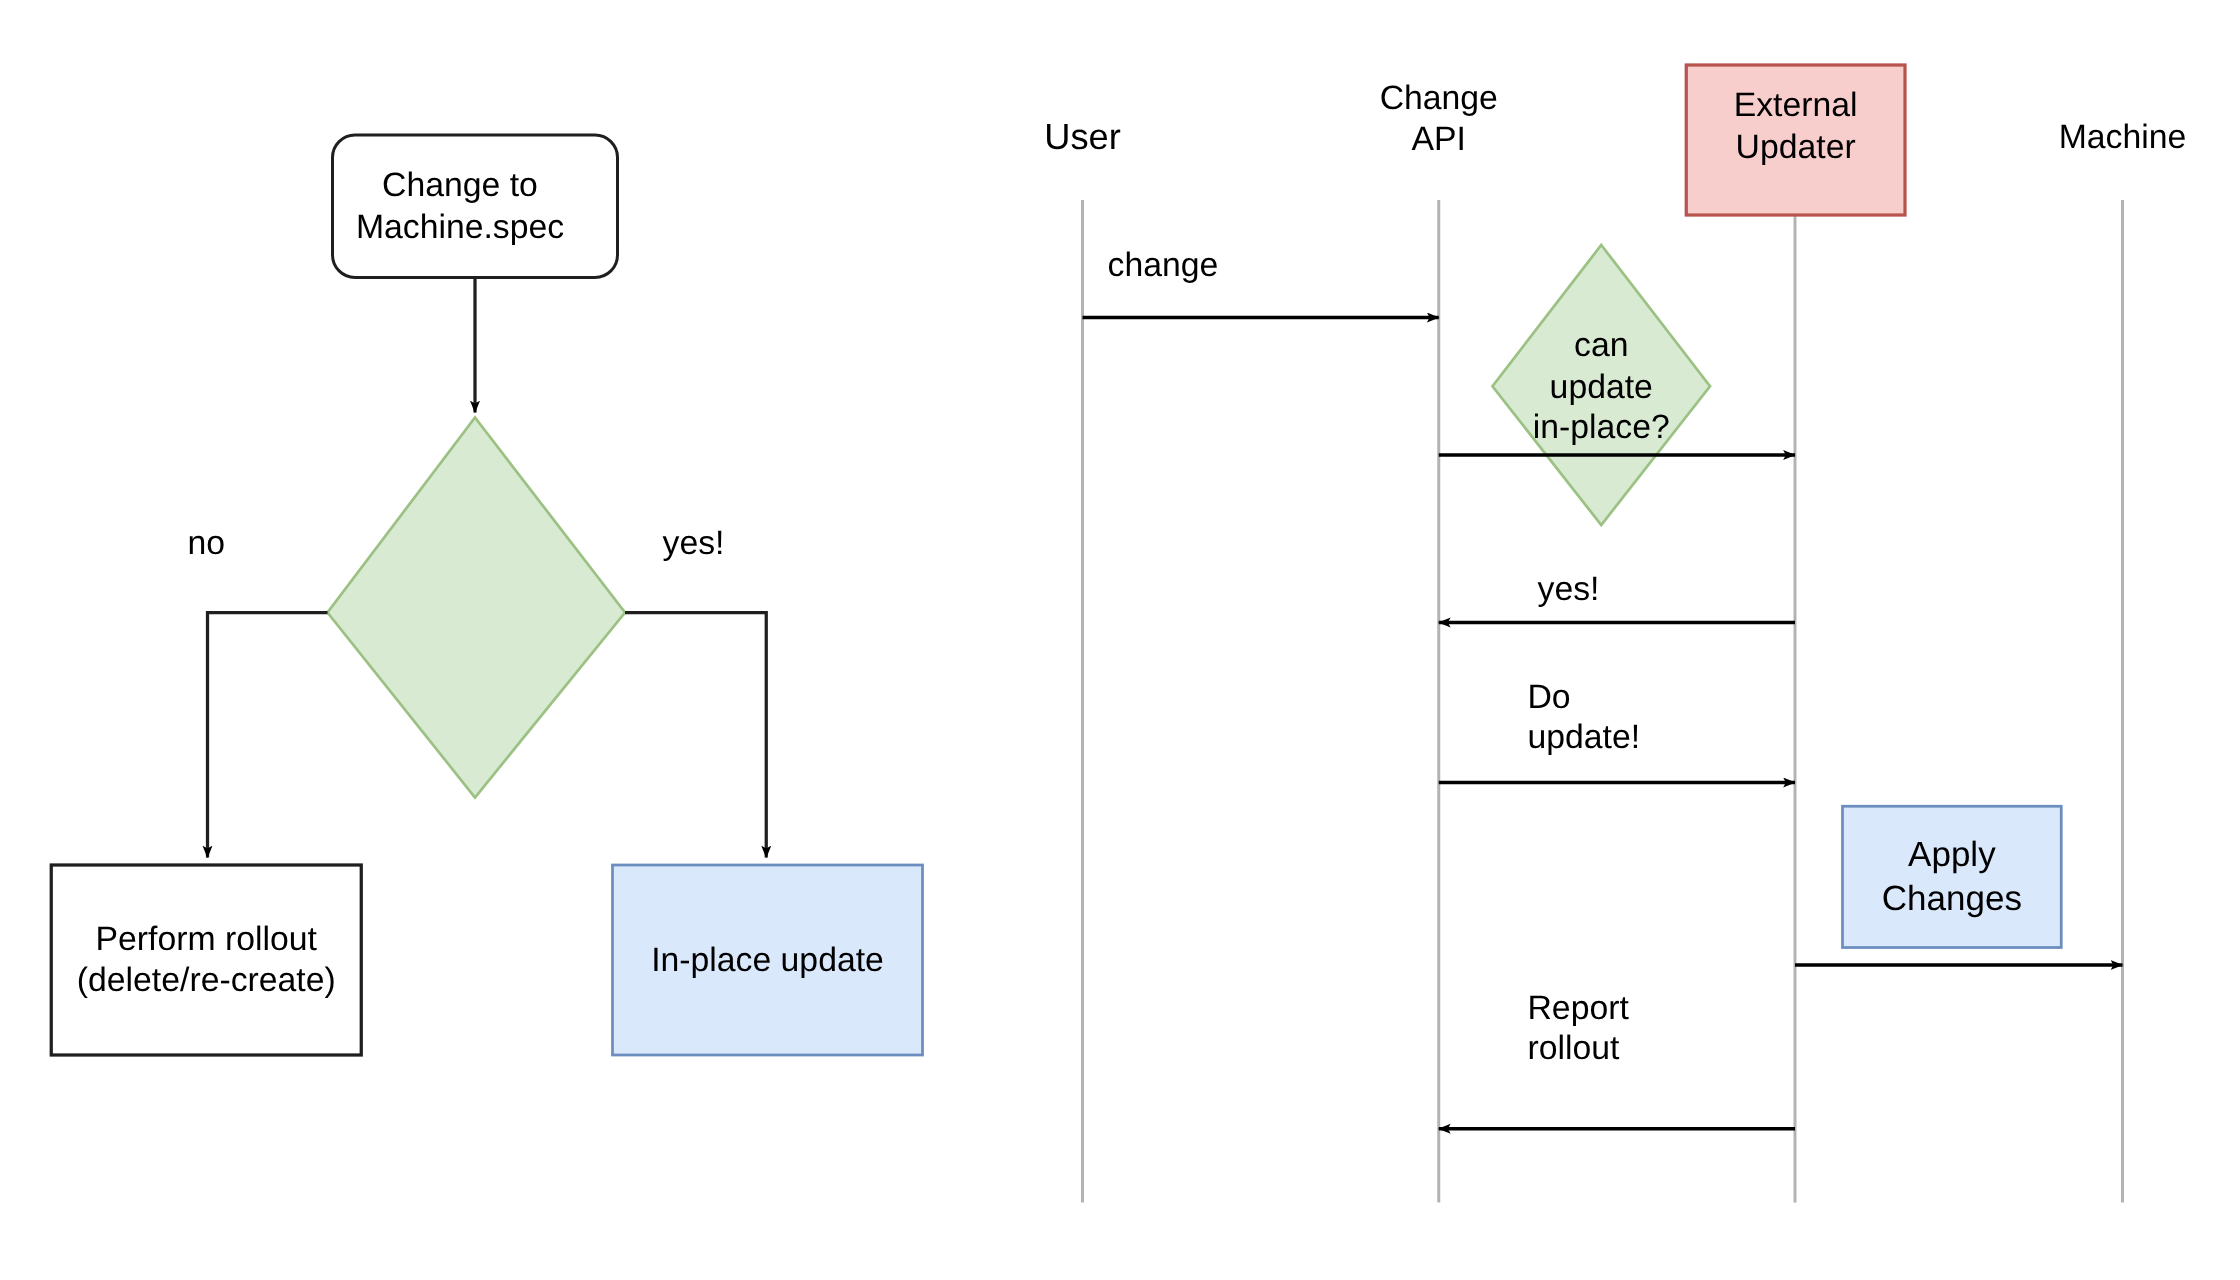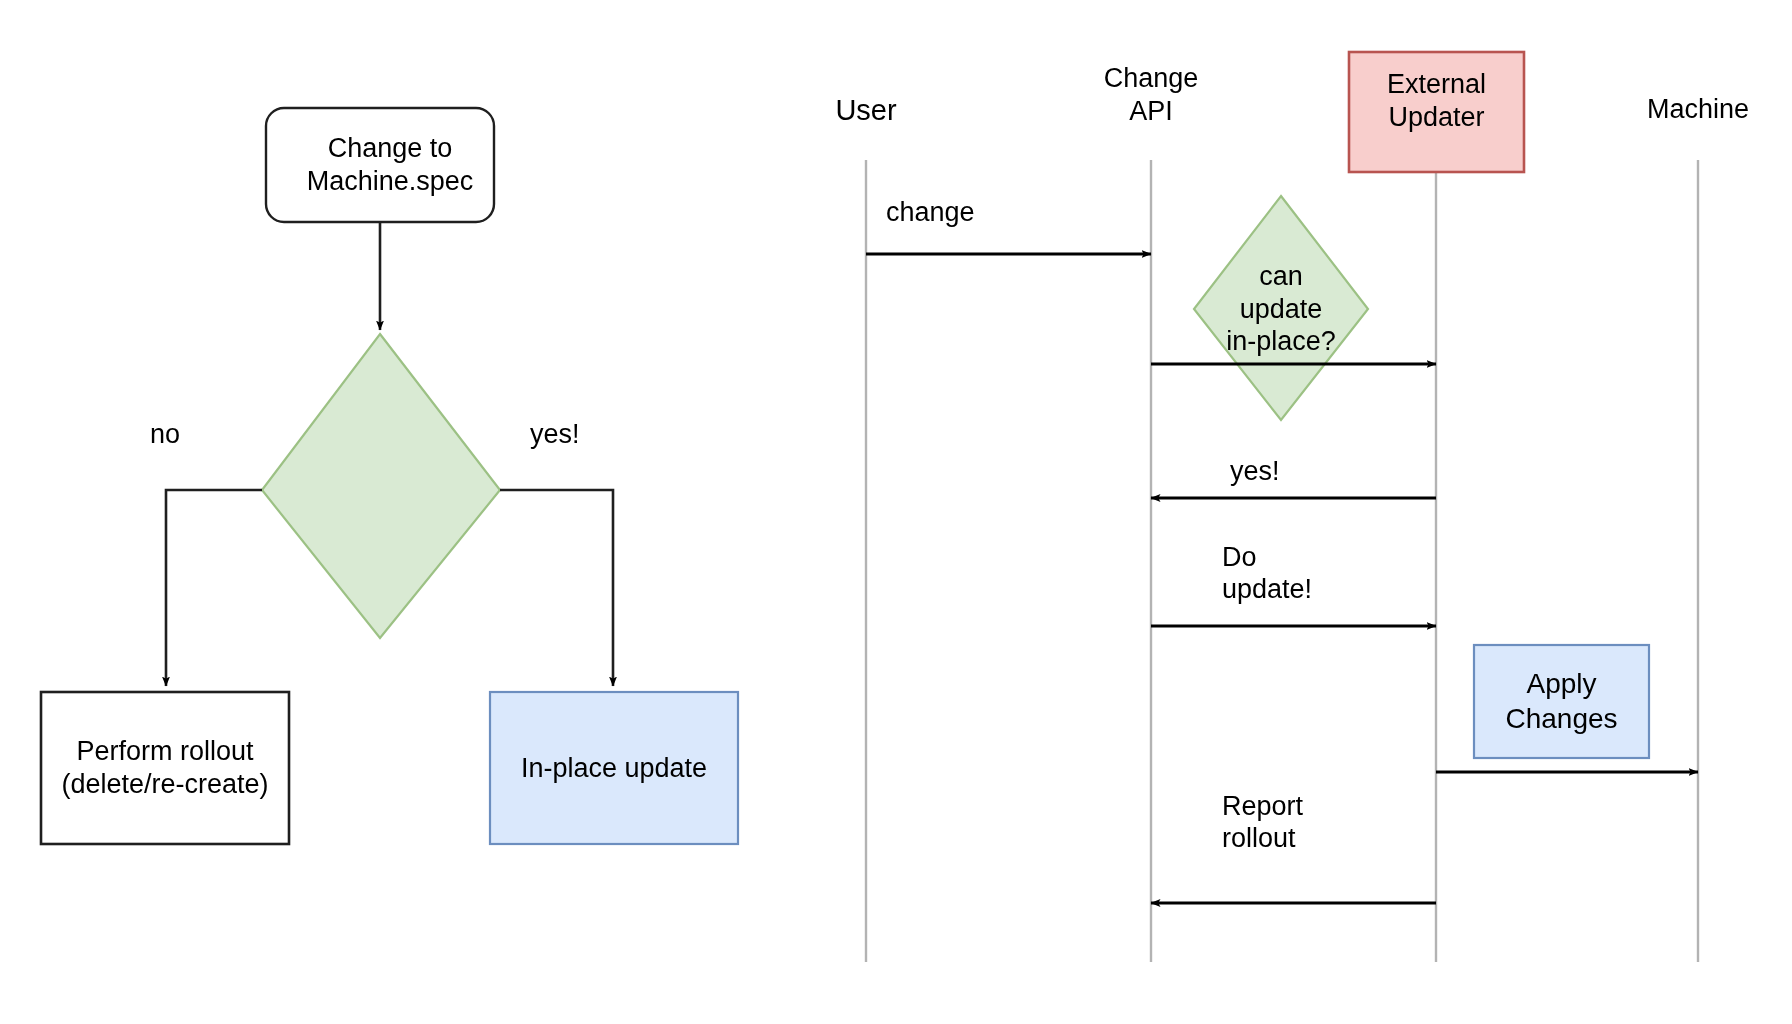--- a/index.html
+++ b/index.html
@@ -101,21 +101,21 @@
       <line x1="1151" y1="626" x2="1436" y2="626" stroke="#000000" stroke-width="2.8" marker-end="url(#arrowBlack)"></line>
 
       <rect x="1474" y="645" width="175" height="113" fill="#dae8fc" stroke="#6c8ebf" stroke-width="2.2"></rect>
 
       <line x1="1436" y1="772" x2="1698" y2="772" stroke="#000000" stroke-width="2.8" marker-end="url(#arrowBlack)"></line>
 
       <line x1="1436" y1="903" x2="1151" y2="903" stroke="#000000" stroke-width="2.8" marker-end="url(#arrowBlackL)"></line>
     </g>
   </svg>
 
-  <div class="node-label" style="left:276px; top:108px; width:228px; height:114px; font-size:27px;">Change to
+  <div class="node-label" style="left:254px; top:108px; width:228px; height:114px; font-size:27px;">Change to
 Machine.spec</div>
 
 
   <div class="node-label" style="left:41px; top:692px; width:248px; height:152px; font-size:27px;">Perform rollout
 (delete/re-create)</div>
 
   <div class="node-label" style="left:490px; top:692px; width:248px; height:152px; font-size:27px;">In-place update</div>
 
   <div class="edge-label" style="left:150px; top:418px; width:60px; font-size:27px;">no</div>
 

